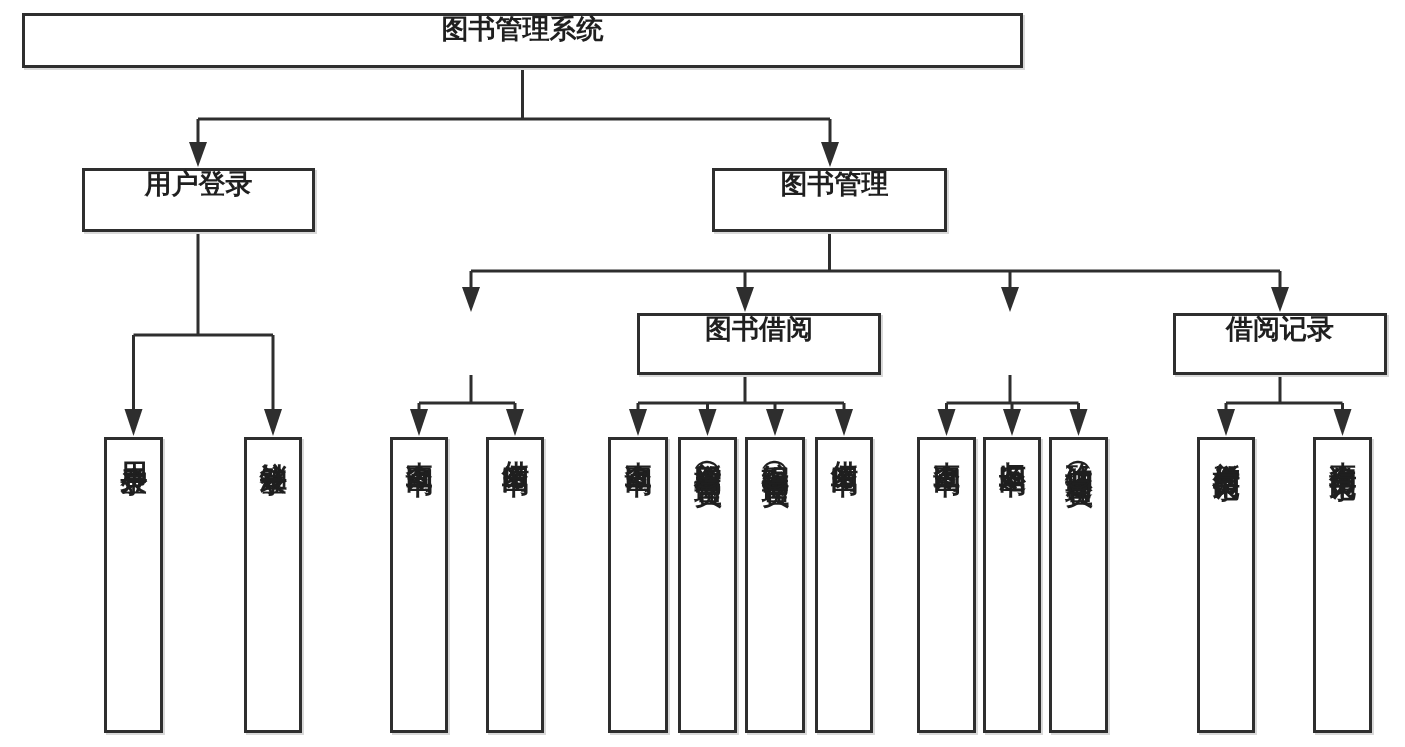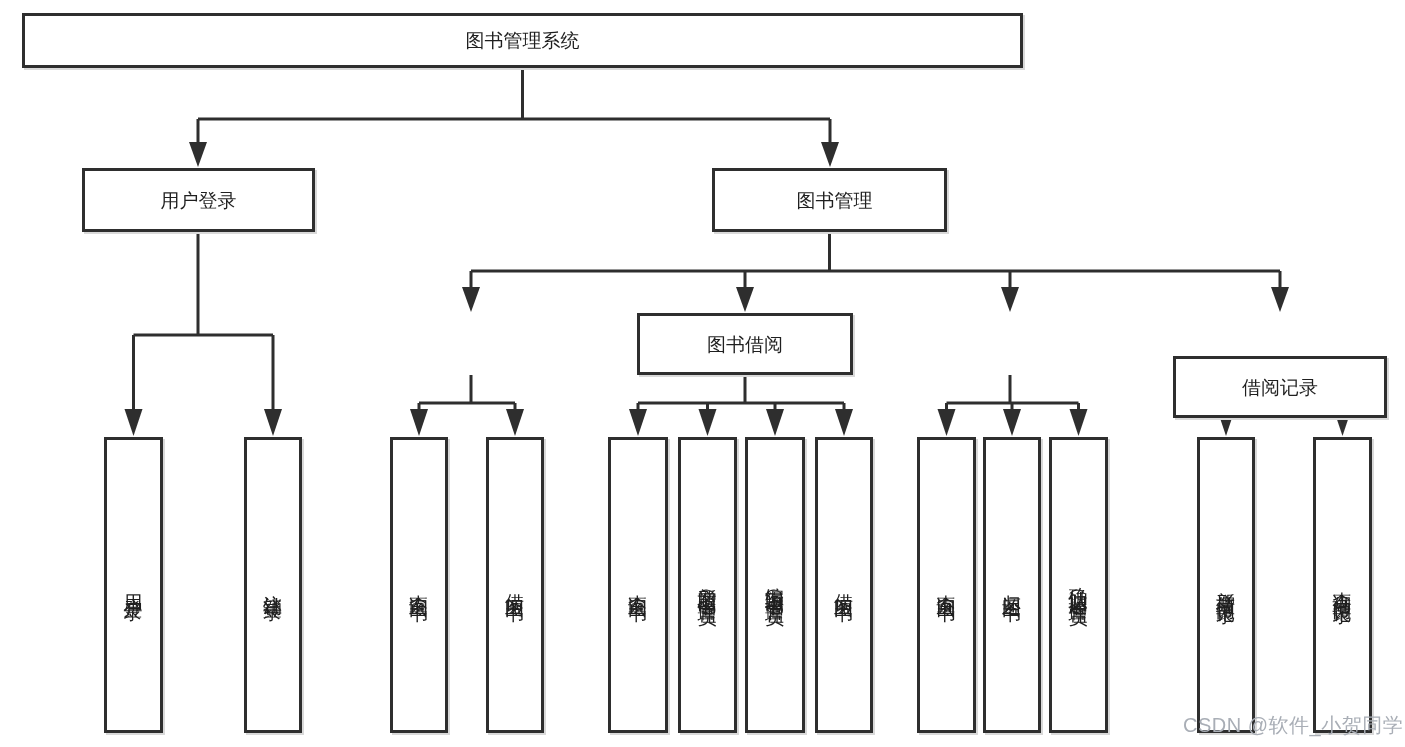--- a/index.html
+++ b/index.html
@@ -26,26 +26,27 @@
     fill: var(--line, #2e2e2e);
     stroke: none;
   }
   .node {
     position: absolute;
     box-sizing: border-box;
     background: var(--box-fill, #ffffff);
     border: 3px solid var(--box-border, #2e2e2e);
     color: var(--text, #1f1f1f);
     display: flex;
-    align-items: center;
+    align-items: flex-start;
     justify-content: center;
-    font-size: 19px;
+    font-size: 27px;
     line-height: 1;
     z-index: 1;
     box-shadow: 2px 2px 0 #d9d9d9;
+    font-weight: bold;
   }
   .leaf > span {
     writing-mode: vertical-rl;
     text-orientation: mixed;
     letter-spacing: 3px;
     line-height: 1;
     white-space: nowrap;
   }
   .watermark {
     position: absolute;
@@ -110,24 +111,24 @@
     <span>图书管理系统</span>
   </div>
 
   <div class="node" style="left:82px; top:168px; width:233px; height:64px;">
     <span>用户登录</span>
   </div>
   <div class="node" style="left:712px; top:168px; width:235px; height:64px;padding-left:10px;">
     <span>图书管理</span>
   </div>
 
-  <div class="node" style="left:637px; top:313px; width:216px; height:62px;">
+  <div class="node" style="left:637px; top:313px; width:244px; height:62px;">
     <span>图书借阅</span>
   </div>
-  <div class="node" style="left:1173px; top:313px; width:214px; height:62px;margin-top:43px;">
+  <div class="node" style="left:1173px; top:313px; width:214px; height:62px;">
     <span>借阅记录</span>
   </div>
 
   <div class="node leaf" style="left:104px; top:437px; width:59px; height:296px;">
     <span>用户登录</span>
   </div>
   <div class="node leaf" style="left:244px; top:437px; width:58px; height:296px;">
     <span>注销登录</span>
   </div>
 
@@ -161,15 +162,14 @@
     <span>确认归还（管理员）</span>
   </div>
 
   <div class="node leaf" style="left:1197px; top:437px; width:58px; height:296px;">
     <span>新增借阅记录</span>
   </div>
   <div class="node leaf" style="left:1313px; top:437px; width:59px; height:296px;">
     <span>查询借阅记录</span>
   </div>
 
-  <div class="watermark">CSDN @软件_小贺同学</div>
 
 </div>
 
 </body></html>

